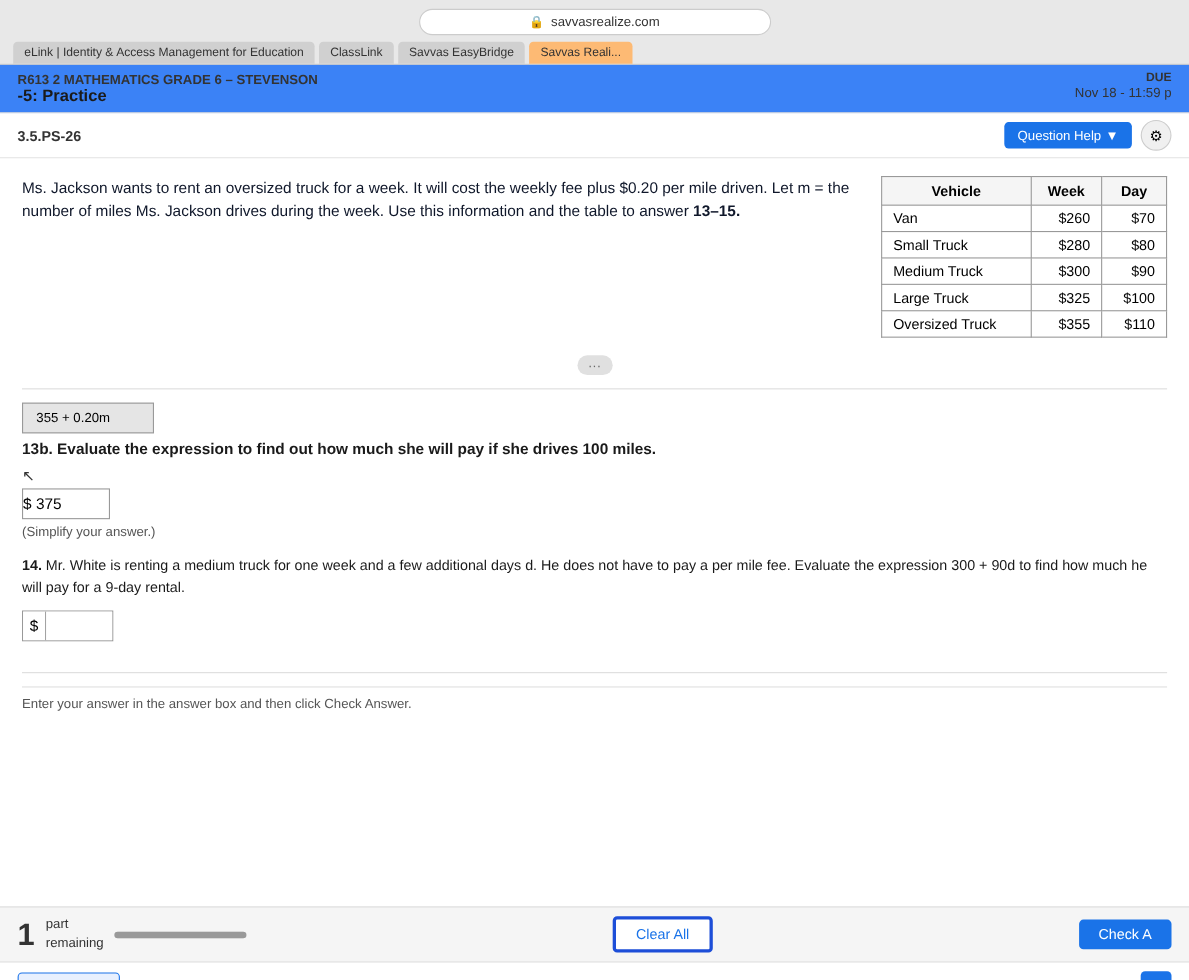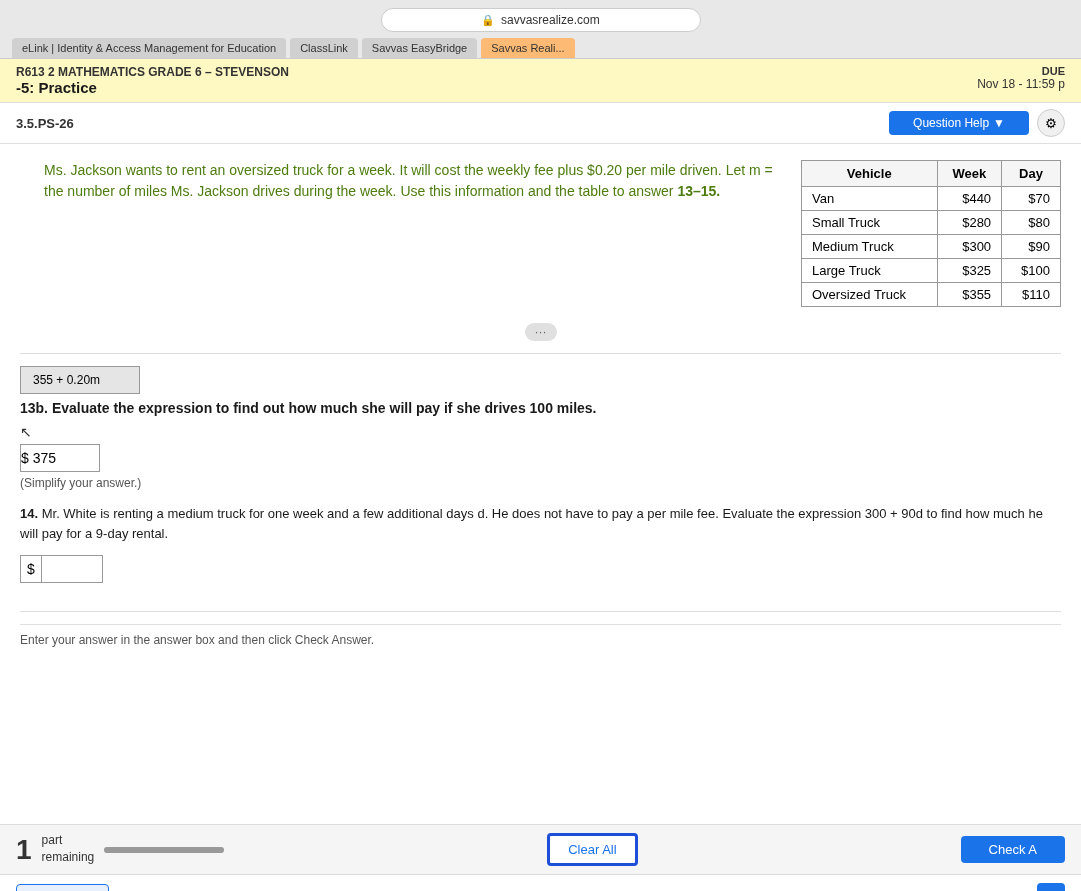--- a/index.html
+++ b/index.html
@@ -42,21 +42,21 @@
       border-radius: 4px 4px 0 0;
       color: #333;
       font-size: 11px;
     }
     .browser-tab.active {
       background: #fdba74;
     }
 
     
     .app-header {
-      background: #fef9c3;
+      background: #3b82f6;
       padding: 6px 16px;
       border-bottom: 1px solid #ddd;
       display: flex;
       justify-content: space-between;
       align-items: flex-start;
     }
     .app-header-left { }
     .app-header-course {
       font-size: 12px;
       color: #333;
@@ -85,21 +85,21 @@
     }
     .question-number {
       font-size: 13px;
       font-weight: bold;
       color: #333;
     }
     .question-help-btn {
       background: #1a73e8;
       color: white;
       border: none;
-      padding: 5px 24px;
+      padding: 5px 12px;
       border-radius: 4px;
       font-size: 12px;
       cursor: pointer;
       display: flex;
       align-items: center;
       gap: 4px;
     }
 
     
     .main-content {
@@ -112,22 +112,21 @@
     
     .problem-section {
       display: flex;
       gap: 20px;
       margin-bottom: 16px;
     }
     .problem-text {
       flex: 1;
       font-size: 14px;
       line-height: 1.5;
-      color: #4d7c0f;
-      margin-left: 24px;
+      color: #0f172a;
     }
     .problem-text strong { font-weight: bold; }
 
     
     .vehicle-table {
       border-collapse: collapse;
       font-size: 13px;
       min-width: 260px;
     }
     .vehicle-table th {
@@ -285,21 +284,21 @@
       color: #1a73e8;
       padding: 6px 18px;
       border-radius: 4px;
       font-size: 13px;
       cursor: pointer;
     }
     .check-btn {
       background: #1a73e8;
       color: white;
       border: none;
-      padding: 6px 28px;
+      padding: 6px 18px;
       border-radius: 4px;
       font-size: 13px;
       cursor: pointer;
     }
 
     
     .pagination-bar {
       background: white;
       border-top: 1px solid #ddd;
       padding: 8px 16px;
@@ -409,21 +408,21 @@
         <thead>
           <tr>
             <th>Vehicle</th>
             <th>Week</th>
             <th>Day</th>
           </tr>
         </thead>
         <tbody>
           <tr>
             <td>Van</td>
-            <td>$440</td>
+            <td>$260</td>
             <td>$70</td>
           </tr>
           <tr>
             <td>Small Truck</td>
             <td>$280</td>
             <td>$80</td>
           </tr>
           <tr>
             <td>Medium Truck</td>
             <td>$300</td>

